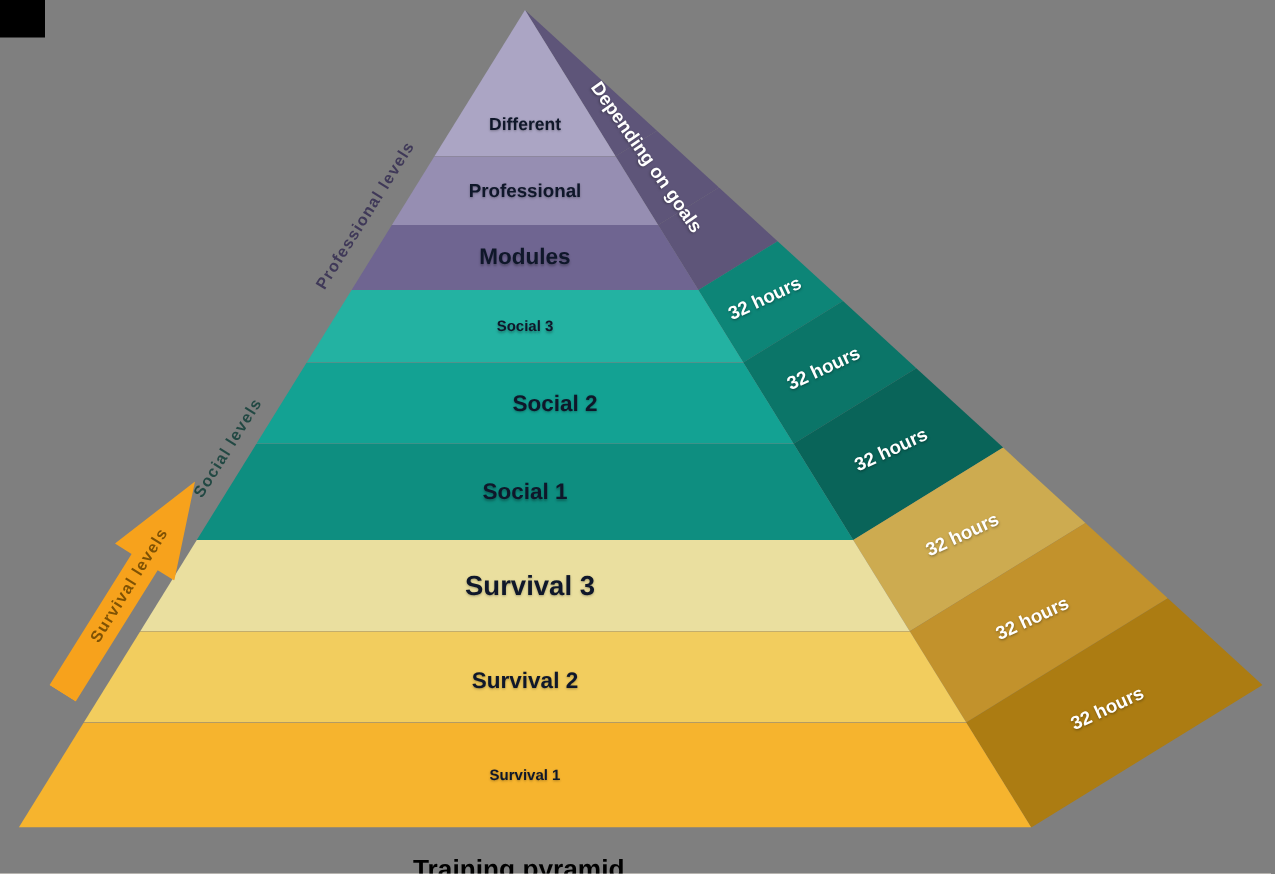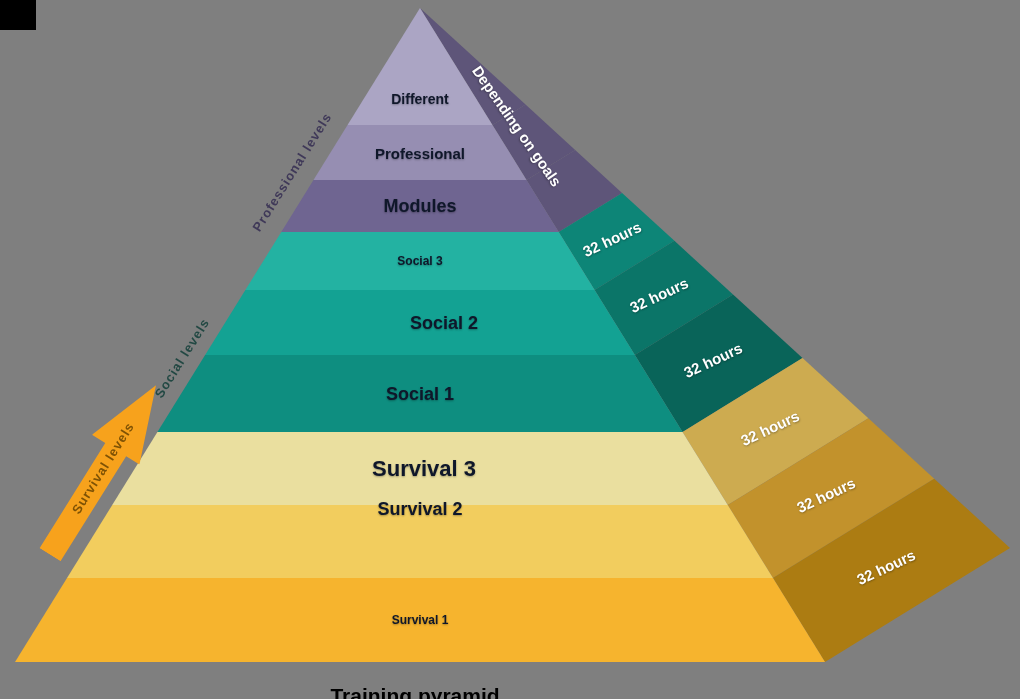--- a/index.html
+++ b/index.html
@@ -85,21 +85,21 @@
       <div class="face" style="clip-path: polygon(634.885px 355px, 682.569px 432px, 802.508px 358.092px, 733.043px 294.514px); background: rgb(9, 100, 89);"></div>
       <div class="face" style="clip-path: polygon(205.115px 355px, 634.885px 355px, 682.569px 432px, 157.431px 432px); background: rgb(14, 142, 128);"></div>
       <span class="front-label" style="left: 420px; top: 393.5px; font-size: 18px;">Social 1</span>
       <span class="side-label" style="left: 713.251px; top: 359.901px;">32 hours</span>
       <div class="face" style="clip-path: polygon(682.569px 432px, 727.775px 505px, 868.364px 418.367px, 802.508px 358.092px); background: rgb(205, 171, 80);"></div>
       <div class="face" style="clip-path: polygon(157.431px 432px, 682.569px 432px, 727.775px 505px, 112.225px 505px); background: rgb(234, 223, 159);"></div>
       <span class="front-label" style="left: 424px; top: 468.5px; font-size: 22px;">Survival 3</span>
       <span class="side-label" style="left: 770.304px; top: 428.365px;">32 hours</span>
       <div class="face" style="clip-path: polygon(727.775px 505px, 772.982px 578px, 934.22px 478.642px, 868.364px 418.367px); background: rgb(194, 146, 44);"></div>
       <div class="face" style="clip-path: polygon(112.225px 505px, 727.775px 505px, 772.982px 578px, 67.0183px 578px); background: rgb(242, 205, 94);"></div>
-      <span class="front-label" style="left: 420px; top: 509px; font-size: 18px;">Survival 2</span>
+      <span class="front-label" style="left: 420px; top: 545px; font-size: 18px;">Survival 2</span>
       <span class="side-label" style="left: 825.835px; top: 495.002px;">32 hours</span>
       <div class="face" style="clip-path: polygon(772.982px 578px, 825px 662px, 1010px 548px, 934.22px 478.642px); background: rgb(172, 124, 18);"></div>
       <div class="face" style="clip-path: polygon(67.0183px 578px, 772.982px 578px, 825px 662px, 15px 662px); background: rgb(246, 180, 46);"></div>
       <span class="front-label" style="left: 420px; top: 620px; font-size: 12px;">Survival 1</span>
       <span class="side-label" style="left: 885.55px; top: 566.661px;">32 hours</span>
     </div>
 
   <span class="dep-label">Depending on goals</span>
 
   <div class="ribbon r1">

